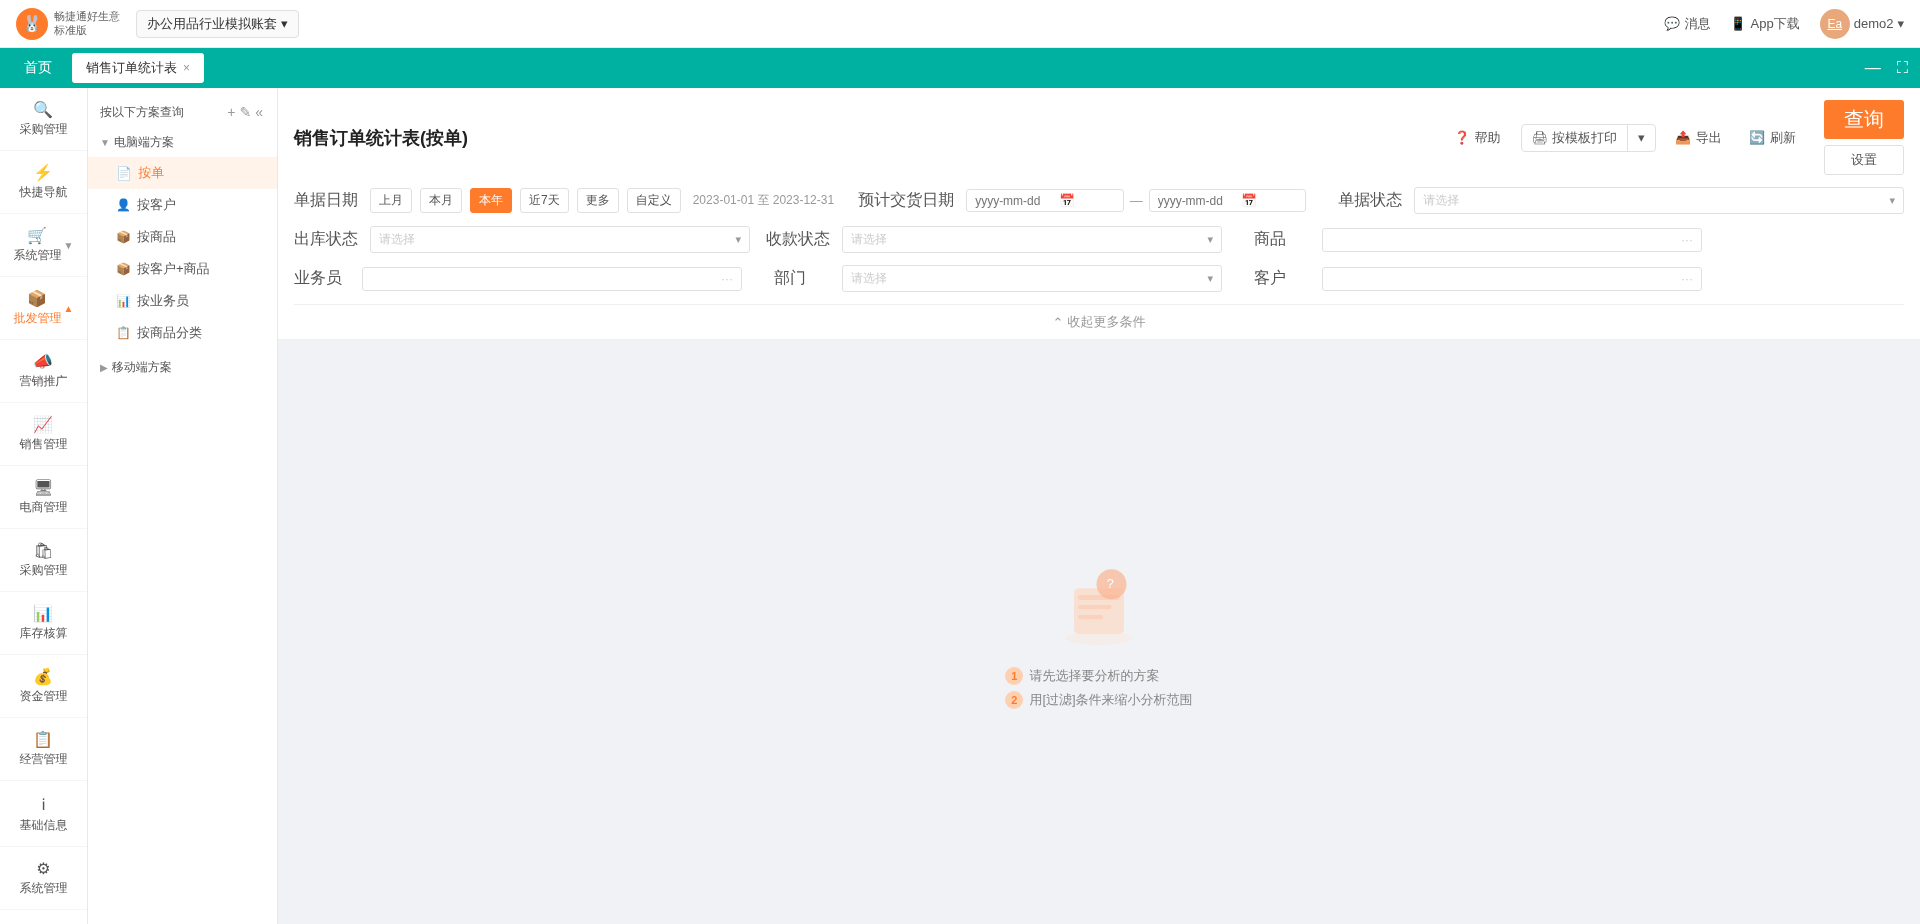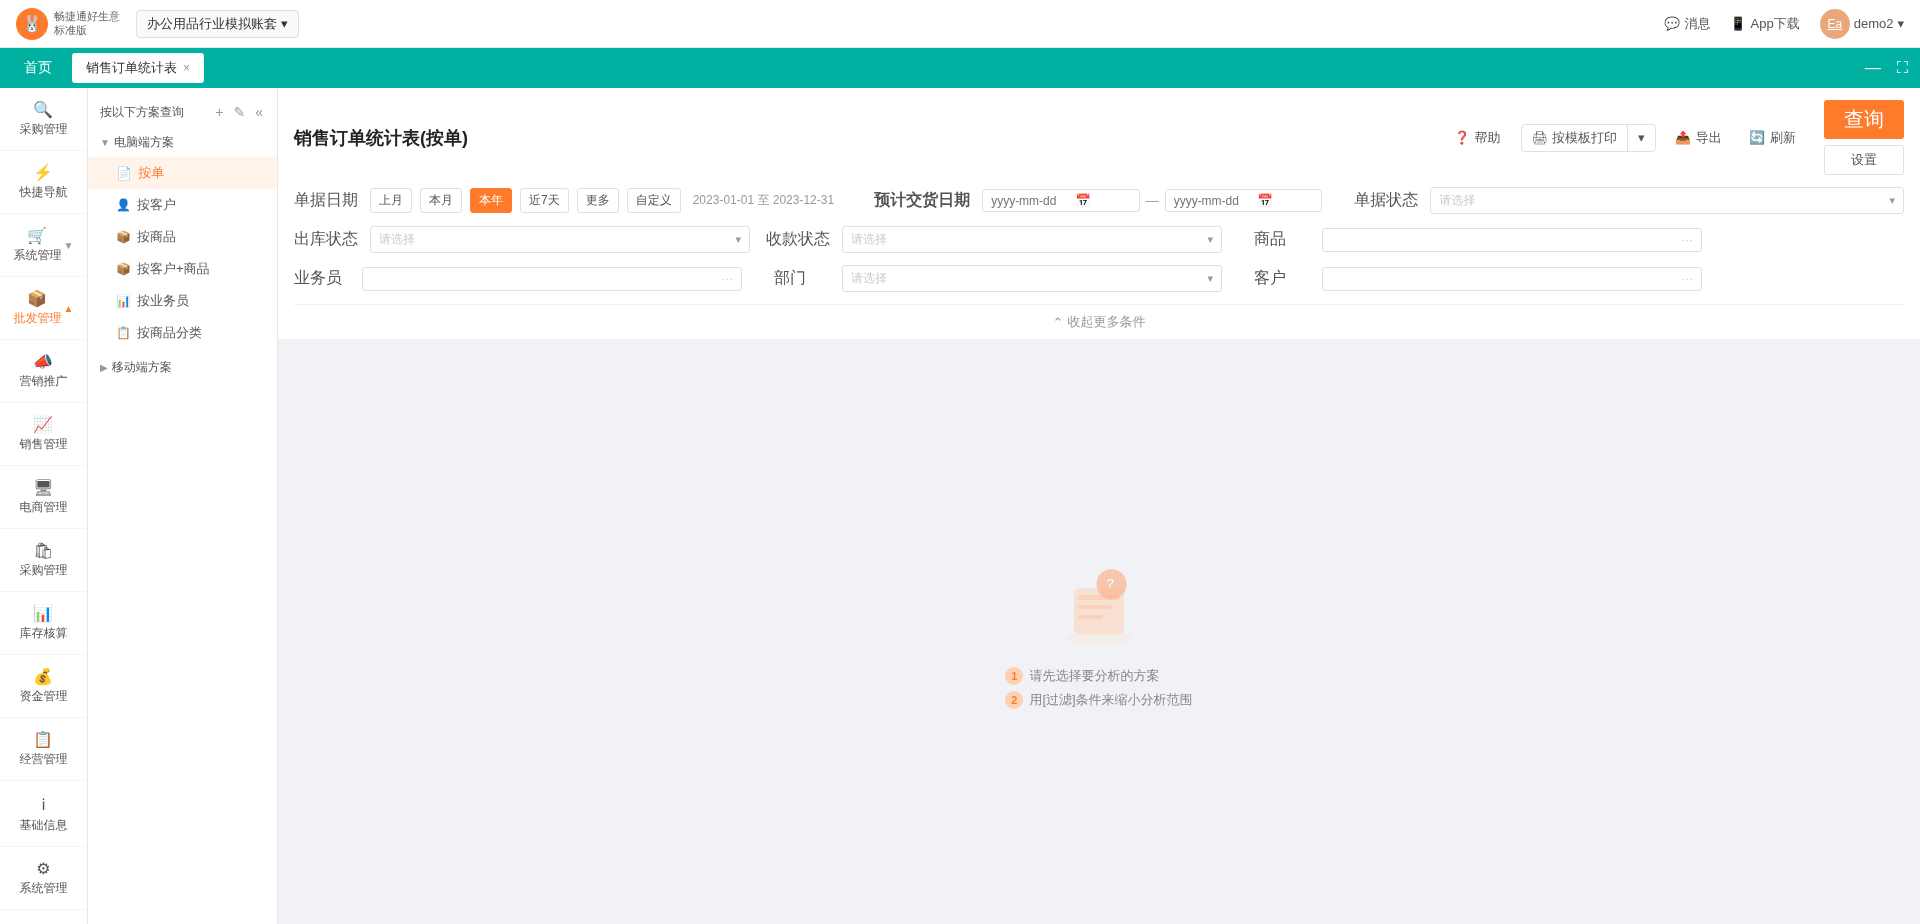--- a/index.html
+++ b/index.html
@@ -163,21 +163,20 @@
       width: 190px;
       background: #fff;
       border-right: 1px solid #e8e8e8;
       padding: 8px 0;
       overflow-y: auto;
     }
     .scheme-panel-header {
       display: flex;
       align-items: center;
       padding: 6px 12px;
-      gap: 6px;
       font-size: 13px;
       color: #555;
     }
     .scheme-panel-header-btn {
       cursor: pointer;
       color: #999;
       font-size: 14px;
       padding: 2px;
     }
     .scheme-section-title {
@@ -652,21 +651,21 @@
           <div class="filter-date-group">
             <button class="date-btn">上月</button>
             <button class="date-btn">本月</button>
             <button class="date-btn active">本年</button>
             <button class="date-btn">近7天</button>
             <button class="date-btn">更多</button>
             <button class="date-btn">自定义</button>
             <span class="date-range-text">2023-01-01 至 2023-12-31</span>
           </div>
 
-          <span class="filter-label" style="margin-left:28px;font-weight:bold;">预计交货日期</span>
+          <span class="filter-label" style="margin-left:12px;">预计交货日期</span>
           <div class="filter-date-input">
             <div class="date-input-box">
               <input type="text" placeholder="yyyy-mm-dd" style="">
               <span class="cal-icon">📅</span>
             </div>
             <span class="date-dash">—</span>
             <div class="date-input-box">
               <input type="text" placeholder="yyyy-mm-dd" style="">
               <span class="cal-icon">📅</span>
             </div>

